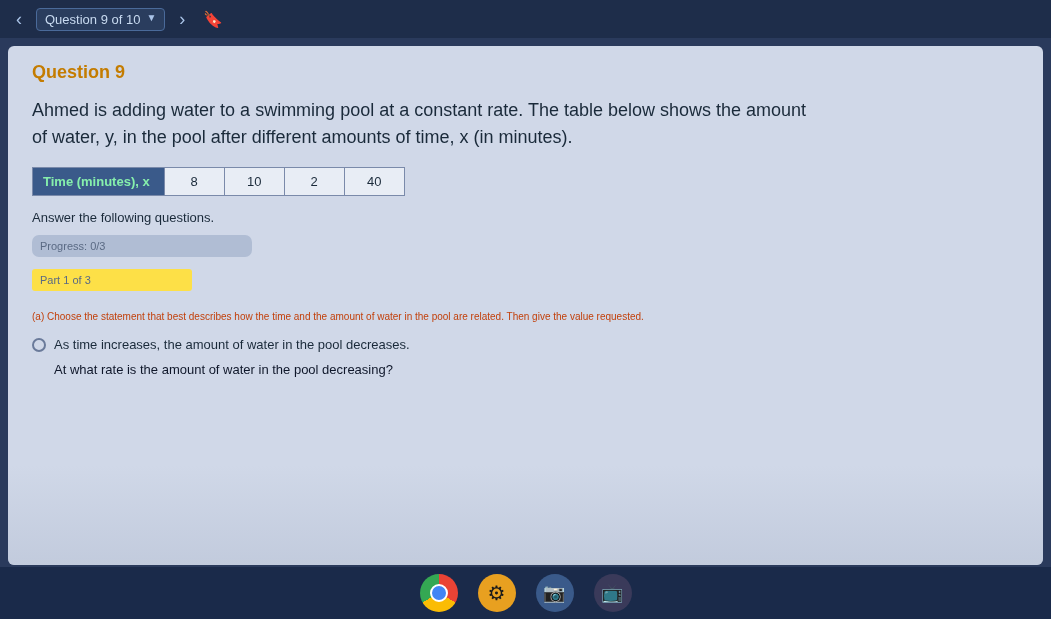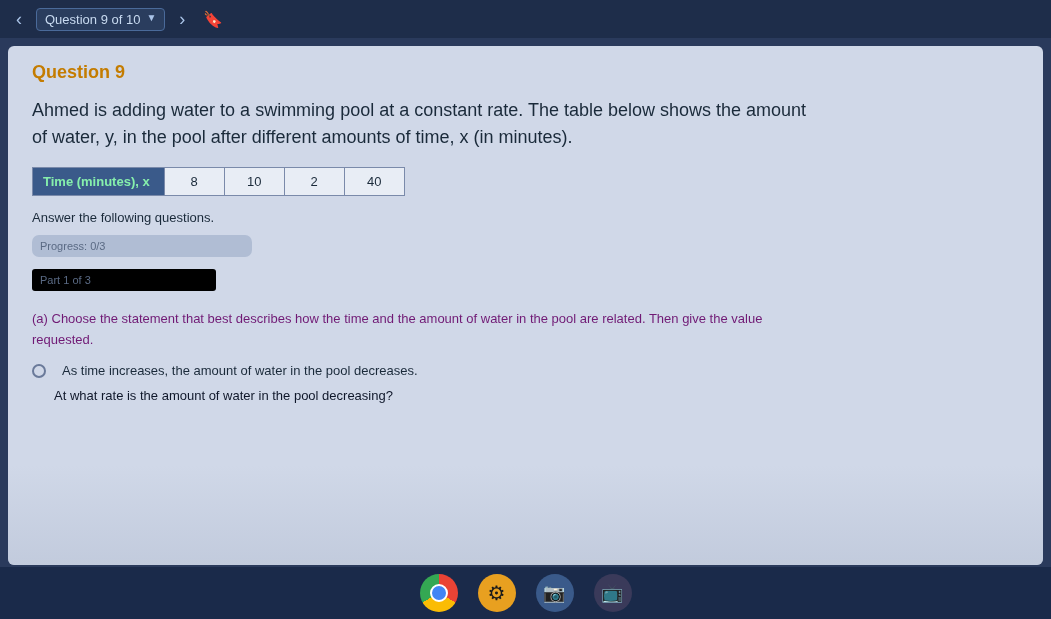--- a/index.html
+++ b/index.html
@@ -128,49 +128,49 @@
       padding: 0 8px;
     }
 
     .progress-label {
       color: #5a6a84;
       font-size: 11px;
     }
 
     
     .part-container {
-      background: #000000;
+      background: #fde047;
       border-radius: 3px;
       height: 22px;
-      width: 184px;
+      width: 160px;
       margin-bottom: 18px;
       display: flex;
       align-items: center;
       padding: 0 8px;
     }
 
     .part-label {
       color: #5a6a84;
       font-size: 11px;
     }
 
     
     .sub-question {
-      color: #701a75;
-      font-size: 13px;
+      color: #c2410c;
+      font-size: 10px;
       line-height: 1.6;
       margin-bottom: 12px;
       max-width: 760px;
     }
 
     
     .radio-option {
       display: flex;
       align-items: flex-start;
-      gap: 16px;
+      gap: 8px;
       margin-bottom: 10px;
       color: #1a2a3a;
       font-size: 13px;
     }
 
     .radio-btn {
       width: 14px;
       height: 14px;
       border: 2px solid #6a7a9a;
       border-radius: 50%;

